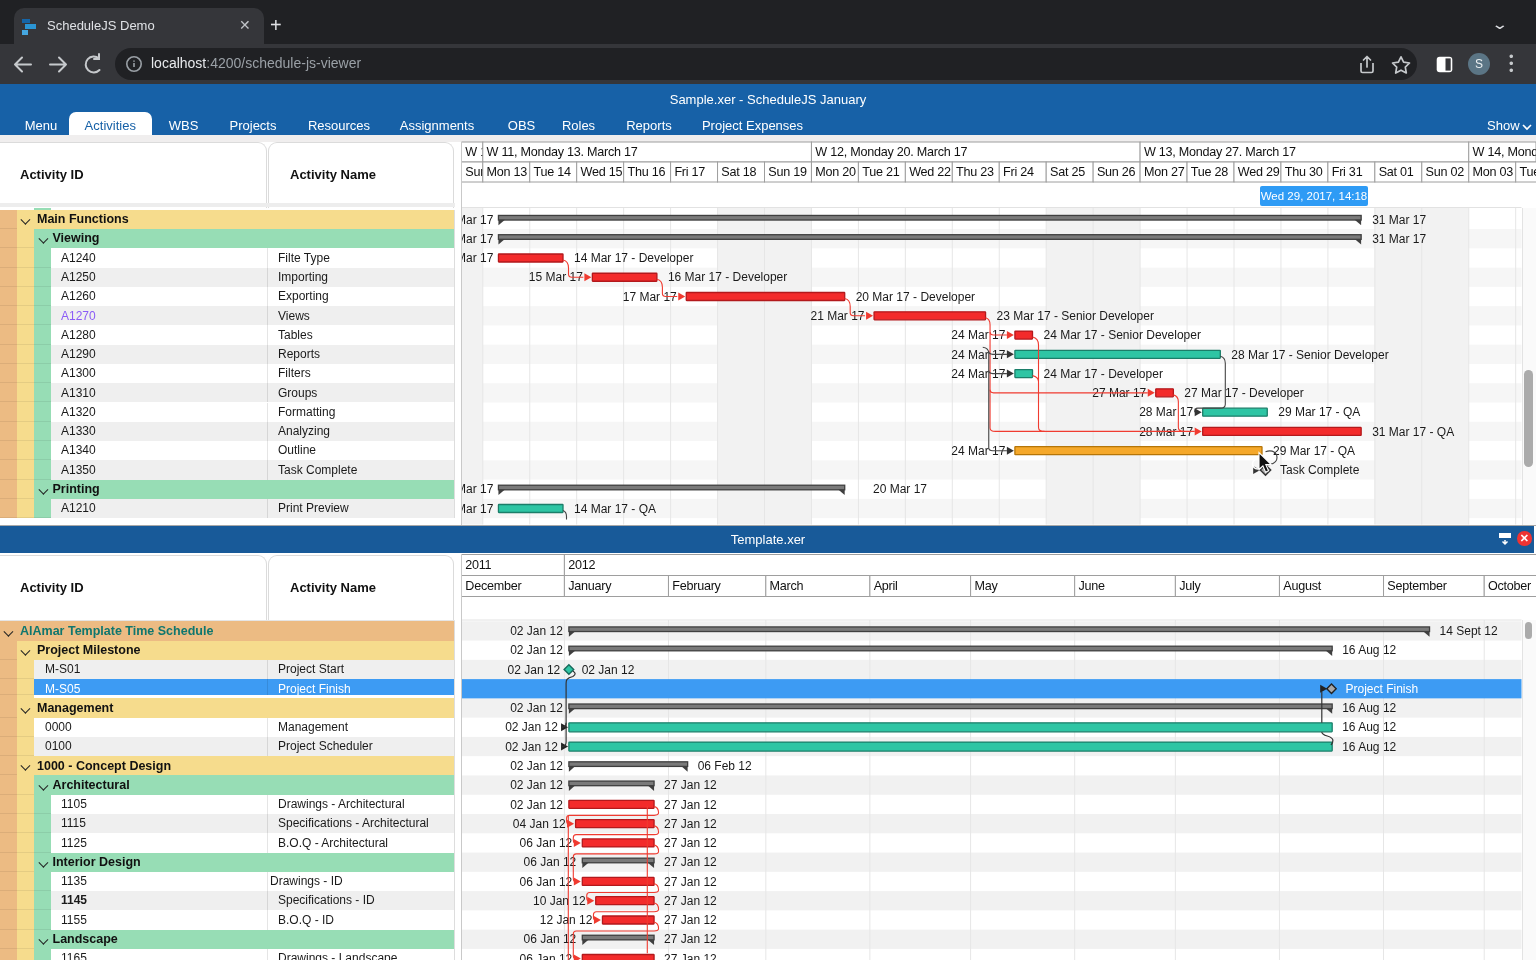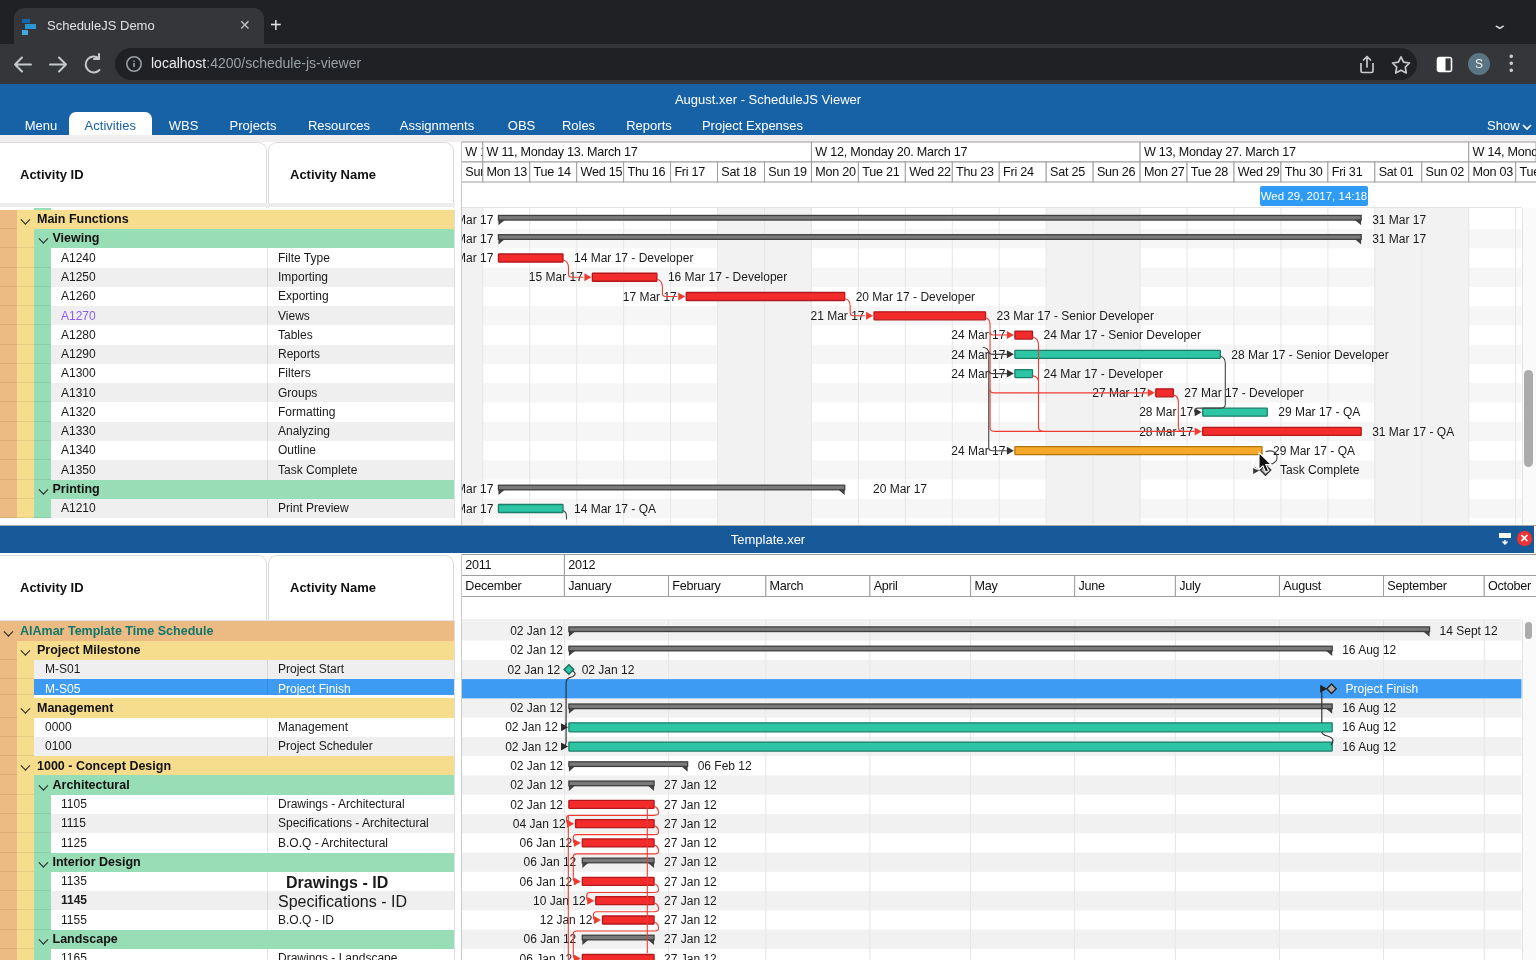--- a/index.html
+++ b/index.html
@@ -34,21 +34,21 @@
 <path d="M46 3.8 l2.6 5.3 5.9.9-4.2 4.1 1 5.9-5.3-2.8-5.3 2.8 1-5.9-4.2-4.1 5.9-.9z" stroke-linejoin="round"></path>
 </g>
   </svg>
 <svg class="abs" style="left:1436px;top:56px" width="17" height="17" viewBox="0 0 17 17">
     <rect x="0.7" y="0.7" width="15.6" height="15.6" rx="3" fill="#fff"></rect>
     <rect x="9.5" y="2.4" width="5.2" height="12.2" fill="#35363A"></rect>
   </svg>
 <div class="abs" style="left:1468px;top:53px;width:22px;height:22px;border-radius:50%;background:#5b7585;color:#ecf0f2;font-size:12px;text-align:center;line-height:22px">S</div>
 <div class="abs" style="left:1509px;top:53px;width:4px;height:22px;color:#c6c9cc;font-size:13px;line-height:7px;letter-spacing:0">•<br>•<br>•</div>
 <div class="abs" style="left:0;top:84px;width:1536px;height:51px;background:#1761A7"></div>
-<div class="abs" style="left:0;top:92px;width:1536px;text-align:center;font-size:13px;color:#fff">August.xer - ScheduleJS Viewer</div>
+<div class="abs" style="left:0;top:92px;width:1536px;text-align:center;font-size:13px;color:#fff">Sample.xer - ScheduleJS January</div>
 <div class="abs" style="left:68.5px;top:112px;width:83.5px;height:23px;background:#fff;border-radius:7px 7px 0 0"></div>
 <div class="abs" style="left:0;top:118px;width:220px;height:14px"></div>
 <div class="abs" style="left:-39px;top:118px;width:160px;text-align:center;font-size:13px;color:#fff">Menu</div>
 <div class="abs" style="left:103.5px;top:118px;width:160px;text-align:center;font-size:13px;color:#fff">WBS</div>
 <div class="abs" style="left:173px;top:118px;width:160px;text-align:center;font-size:13px;color:#fff">Projects</div>
 <div class="abs" style="left:259px;top:118px;width:160px;text-align:center;font-size:13px;color:#fff">Resources</div>
 <div class="abs" style="left:357px;top:118px;width:160px;text-align:center;font-size:13px;color:#fff">Assignments</div>
 <div class="abs" style="left:441.5px;top:118px;width:160px;text-align:center;font-size:13px;color:#fff">OBS</div>
 <div class="abs" style="left:498.5px;top:118px;width:160px;text-align:center;font-size:13px;color:#fff">Roles</div>
 <div class="abs" style="left:569px;top:118px;width:160px;text-align:center;font-size:13px;color:#fff">Reports</div>
@@ -442,27 +442,27 @@
 </div>
 <div class="abs" style="left:0;top:852.54px;width:454px;height:19.27px;box-shadow:inset 0 -1px 0 rgba(0,0,0,0.07)">
 <div class="abs" style="left:34px;top:0;width:420px;height:100%;background:#97DDB5"></div>
 <div class="abs" style="left:52.5px;top:2.4px;font-size:12.5px;font-weight:bold;color:#111;white-space:nowrap">Interior Design</div>
 </div>
 <span class="abs" style="left:39.5px;top:858.74px;width:7.4px;height:7.4px;border-left:1.8px solid #222;border-bottom:1.8px solid #222;transform:rotate(-45deg)"></span>
 <div class="abs" style="left:0;top:871.81px;width:454px;height:19.27px;box-shadow:inset 0 -1px 0 rgba(0,0,0,0.07)">
 <div class="abs" style="left:51px;top:0;width:403px;height:100%;background:#FFFFFF"></div>
 <div class="abs" style="left:266.5px;top:0;width:1px;height:100%;background:rgba(0,0,0,0.10)"></div>
 <div class="abs" style="left:61px;top:2.4px;font-size:12px;font-weight:normal;color:#1a1a1a;white-space:nowrap">1135</div>
-<div class="abs" style="left:286px;top:2.4px;font-size:16px;font-weight:bold;color:#1a1a1a;white-space:nowrap">Drawings - ID</div>
+<div class="abs" style="left:270px;top:2.4px;font-size:12px;font-weight:normal;color:#1a1a1a;white-space:nowrap">Drawings - ID</div>
 </div>
 <div class="abs" style="left:0;top:891.08px;width:454px;height:19.27px;box-shadow:inset 0 -1px 0 rgba(0,0,0,0.07)">
 <div class="abs" style="left:51px;top:0;width:403px;height:100%;background:#EFEFEF"></div>
 <div class="abs" style="left:266.5px;top:0;width:1px;height:100%;background:rgba(0,0,0,0.10)"></div>
 <div class="abs" style="left:61px;top:2.4px;font-size:12px;font-weight:bold;color:#1a1a1a;white-space:nowrap">1145</div>
-<div class="abs" style="left:278px;top:2.4px;font-size:16px;font-weight:normal;color:#1a1a1a;white-space:nowrap">Specifications - ID</div>
+<div class="abs" style="left:278px;top:2.4px;font-size:12px;font-weight:normal;color:#1a1a1a;white-space:nowrap">Specifications - ID</div>
 </div>
 <div class="abs" style="left:0;top:910.35px;width:454px;height:19.27px;box-shadow:inset 0 -1px 0 rgba(0,0,0,0.07)">
 <div class="abs" style="left:51px;top:0;width:403px;height:100%;background:#FFFFFF"></div>
 <div class="abs" style="left:266.5px;top:0;width:1px;height:100%;background:rgba(0,0,0,0.10)"></div>
 <div class="abs" style="left:61px;top:2.4px;font-size:12px;font-weight:normal;color:#1a1a1a;white-space:nowrap">1155</div>
 <div class="abs" style="left:278px;top:2.4px;font-size:12px;font-weight:normal;color:#1a1a1a;white-space:nowrap">B.O.Q - ID</div>
 </div>
 <div class="abs" style="left:0;top:929.62px;width:454px;height:19.27px;box-shadow:inset 0 -1px 0 rgba(0,0,0,0.07)">
 <div class="abs" style="left:34px;top:0;width:420px;height:100%;background:#97DDB5"></div>
 <div class="abs" style="left:52.5px;top:2.4px;font-size:12.5px;font-weight:bold;color:#111;white-space:nowrap">Landscape</div>

